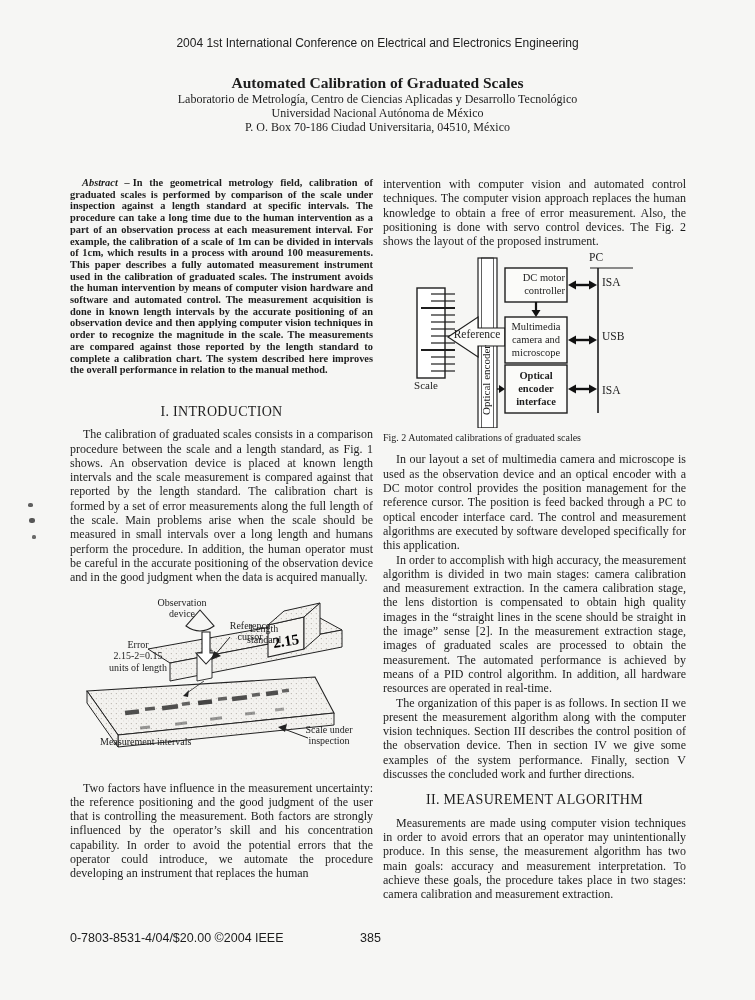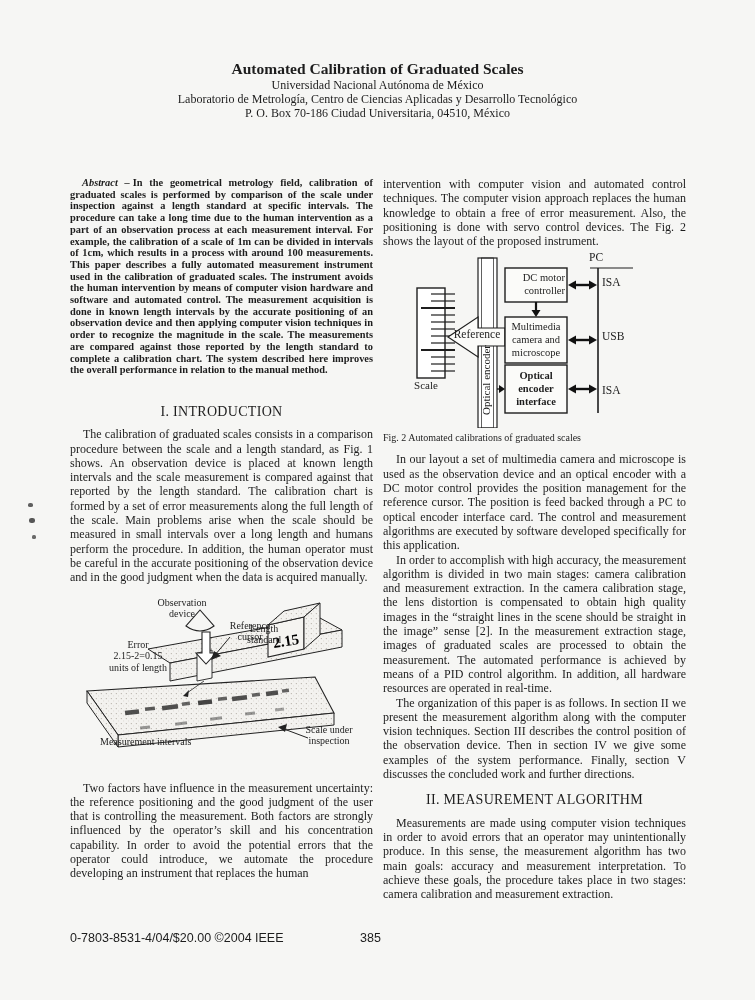--- a/index.html
+++ b/index.html
@@ -68,23 +68,24 @@
 </head>
 <body>
 
 <div class="page">
 
   <div class="speck s1"></div>
   <div class="speck s2"></div>
   <div class="speck s3"></div>
 
   <div class="head-block">
+    <div class="conf-header">2004 1st International Conference on Electrical and Electronics Engineering</div>
     <h1 class="title">Automated Calibration of Graduated Scales</h1>
+    <div class="affil">Laboratorio de Metrología, Centro de Ciencias Aplicadas y Desarrollo Tecnológico</div>
     <div class="affil">Universidad Nacional Autónoma de México</div>
-    <div class="affil">Laboratorio de Metrología, Centro de Ciencias Aplicadas y Desarrollo Tecnológico</div>
     <div class="affil">P. O. Box 70-186 Ciudad Universitaria, 04510, México</div>
   </div>
 
   <div class="col col-left">
     <p class="abstract"><span class="ab-label">Abstract –</span><span>In the geometrical metrology field, calibration of graduated scales is performed by comparison of the scale under inspection against a length standard at specific intervals. The procedure can take a long time due to the human intervention as a part of an observation process at each measurement interval. For example, the calibration of a scale of 1m can be divided in intervals of 1cm, which results in a process with around 100 measurements. This paper describes a fully automated measurement instrument used in the calibration of graduated scales. The instrument avoids the human intervention by means of computer vision hardware and software and automated control. The measurement acquisition is done in known length intervals by the accurate positioning of an observation device and then applying computer vision techniques in order to recognize the magnitude in the scale. The measurements are compared against those reported by the length standard to complete a calibration chart. The system described here improves the overall performance in relation to the manual method.</span></p>
 
     <h2 class="sect">I. INTRODUCTION</h2>
     <p class="ind">The calibration of graduated scales consists in a comparison procedure between the scale and a length standard, as Fig. 1 shows. An observation device is placed at known length intervals and the scale measurement is compared against that reported by the length standard. The calibration chart is formed by a set of error measurements along the full length of the scale. Main problems arise when the scale should be measured in small intervals over a long length and humans perform the procedure. In addition, the human operator must be careful in the accurate positioning of the observation device and in the good judgment when the data is acquired manually.</p>
 
     <div class="fig1">

